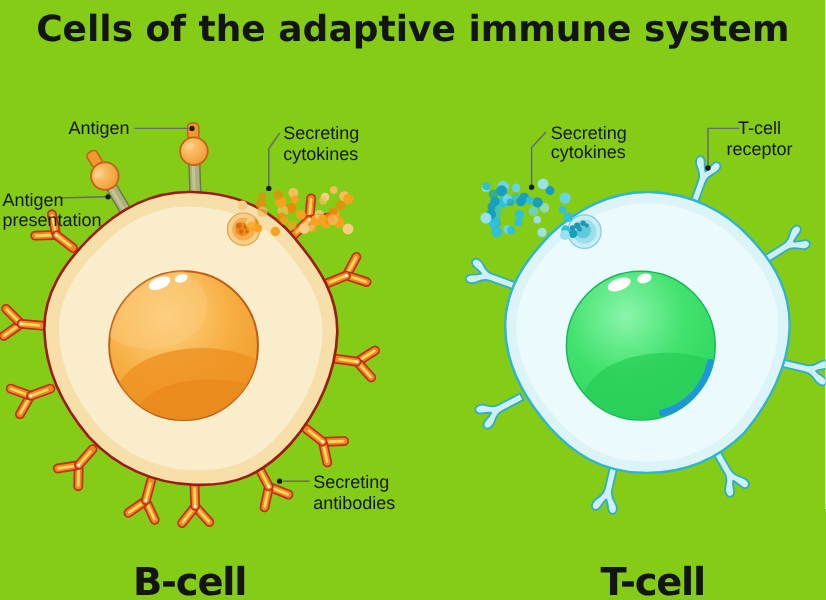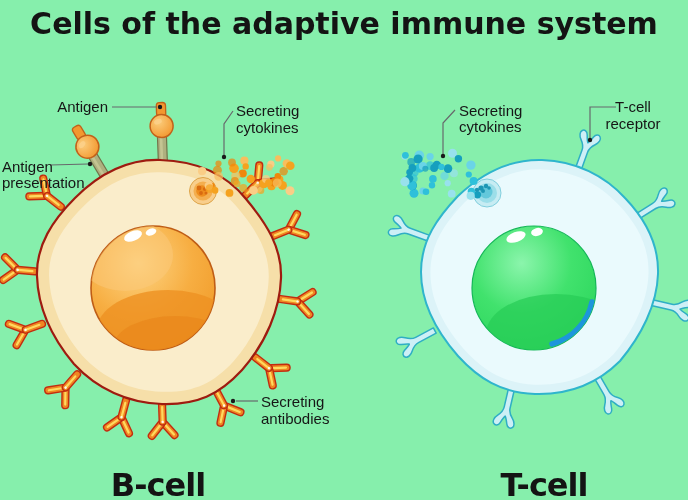--- a/index.html
+++ b/index.html
@@ -1,16 +1,16 @@
 <!DOCTYPE html>
 <html><head>
 <meta charset="utf-8">
 <style>
   html,body{margin:0;padding:0;background:#fff;}
-  .stage{position:relative;width:688px;height:500px;background:#86efac;overflow:hidden;
+  .stage{position:relative;width:688px;height:500px;background:#84cc16;overflow:hidden;
          font-family:"Liberation Sans",sans-serif;}
   svg{display:block;}
   .title{font-family:"DejaVu Sans",sans-serif;font-weight:bold;font-size:30px;fill:#141414;}
   .cellname{font-family:"DejaVu Sans",sans-serif;font-weight:bold;font-size:32px;letter-spacing:-1px;fill:#141414;}
   .lbl{font-family:"Liberation Sans",sans-serif;font-size:15px;fill:#161616;}
   .connector{fill:none;stroke:#67696c;stroke-width:1.2;}
   .cdot{fill:#1a1a1a;}
 </style>
 </head>
 <body>

